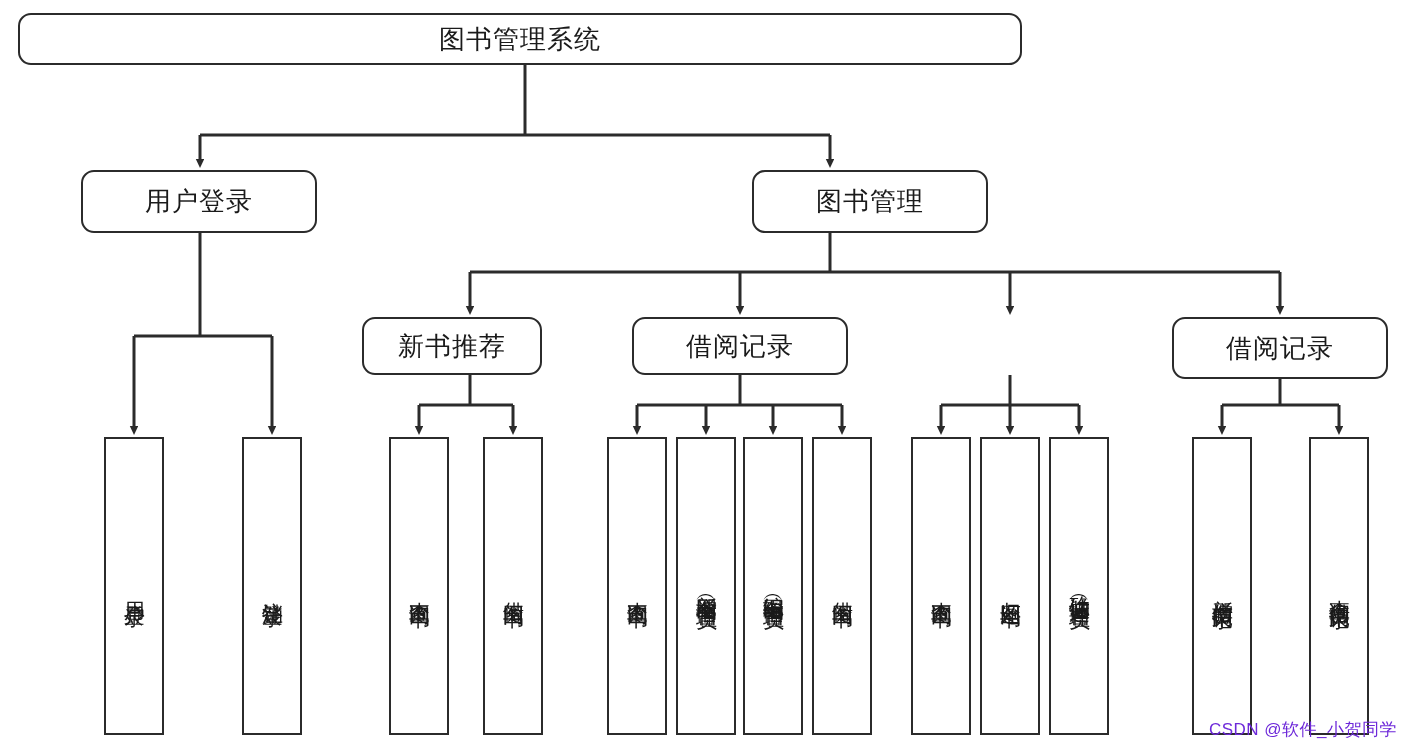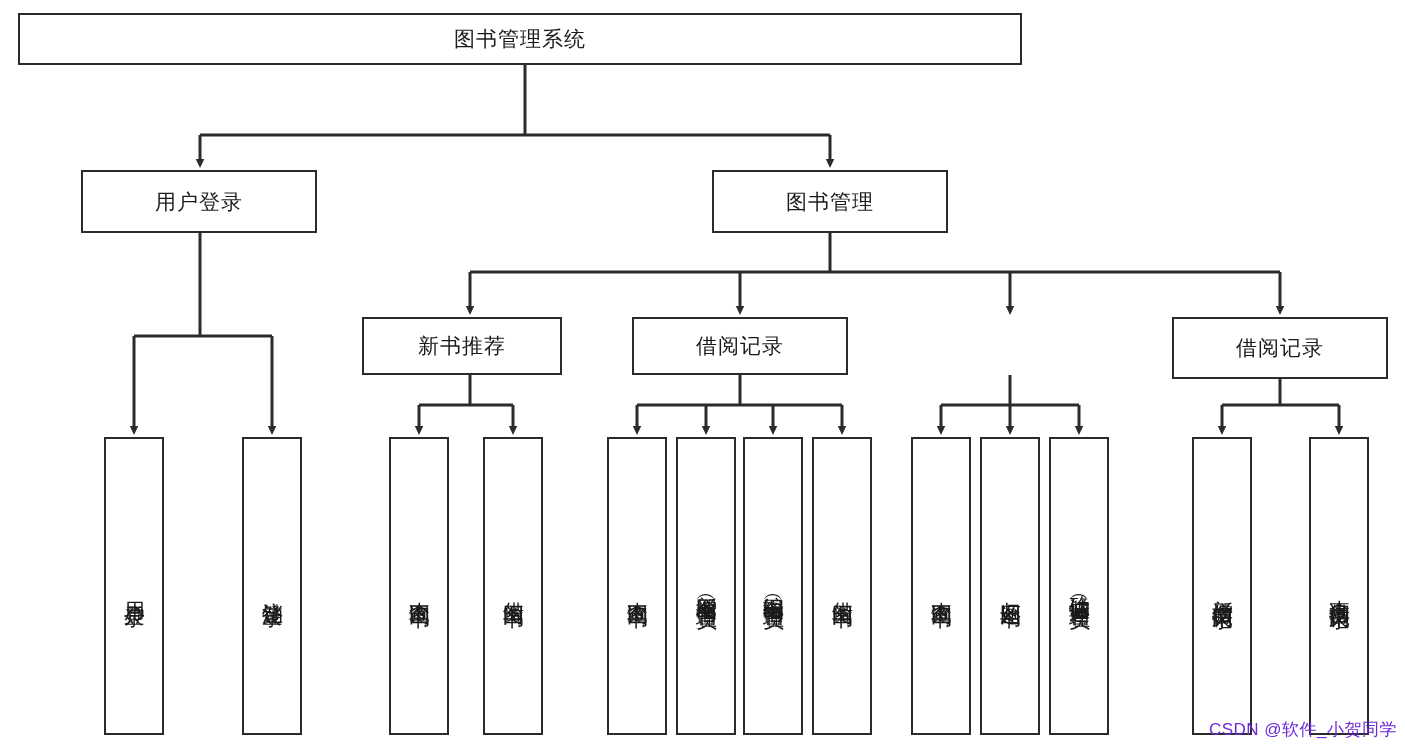--- a/index.html
+++ b/index.html
@@ -1,21 +1,21 @@
 <!DOCTYPE html>
 <html><head>
 <meta charset="utf-8">
 <style>
   html,body{margin:0;padding:0;background:#ffffff;}
   body{width:1405px;height:747px;overflow:hidden;font-family:"Liberation Sans","DejaVu Sans",sans-serif;}
   #diagram{position:relative;width:1405px;height:747px;background:#ffffff;}
   svg{position:absolute;left:0;top:0;}
   .node{position:absolute;box-sizing:border-box;border:2.5px solid #2b2b2b;background:#ffffff;
         display:flex;align-items:center;justify-content:center;color:#1a1a1a;}
-  .node.h{font-size:21px;letter-spacing:1px;}
+  .node.h{font-size:26px;letter-spacing:1px;border-radius:13px;}
   .node.v{writing-mode:vertical-rl;text-orientation:upright;font-size:21px;line-height:1.18;
           letter-spacing:2px;padding-top:6px;}
   .node.v.tall{padding-top:3px;}
   .watermark{position:absolute;right:8px;bottom:6px;font-size:17px;color:#6d28d9;
              letter-spacing:.5px;white-space:nowrap;}
 </style>
 </head>
 <body>
 
 <div id="diagram">
@@ -66,23 +66,23 @@
       <path d="M1280,375 L1280,405"></path>
       <path d="M1222,405 L1339,405"></path>
       <path d="M1222,405 L1222,427" marker-end="url(#arrow)"></path>
       <path d="M1339,405 L1339,427" marker-end="url(#arrow)"></path>
     </g>
   </svg>
 
   <div class="node h" style="left:18px;top:13px;width:1004px;height:52px;">图书管理系统</div>
 
   <div class="node h" style="left:81px;top:170px;width:236px;height:63px;">用户登录</div>
-  <div class="node h" style="left:712px;top:170px;width:236px;height:63px;">图书管理</div>
+  <div class="node h" style="left:752px;top:170px;width:236px;height:63px;">图书管理</div>
 
-  <div class="node h" style="left:362px;top:317px;width:200px;height:58px;">新书推荐</div>
+  <div class="node h" style="left:362px;top:317px;width:180px;height:58px;">新书推荐</div>
   <div class="node h" style="left:632px;top:317px;width:216px;height:58px;">借阅记录</div>
   <div class="node h" style="left:1172px;top:317px;width:216px;height:62px;">借阅记录</div>
 
   <div class="node v" style="left:104px;top:437px;width:60px;height:298px;">用户登录</div>
   <div class="node v" style="left:242px;top:437px;width:60px;height:298px;">注销登录</div>
 
   <div class="node v" style="left:389px;top:437px;width:60px;height:298px;">查询图书</div>
   <div class="node v" style="left:483px;top:437px;width:60px;height:298px;">借阅图书</div>
 
   <div class="node v" style="left:607px;top:437px;width:60px;height:298px;">查询图书</div>

